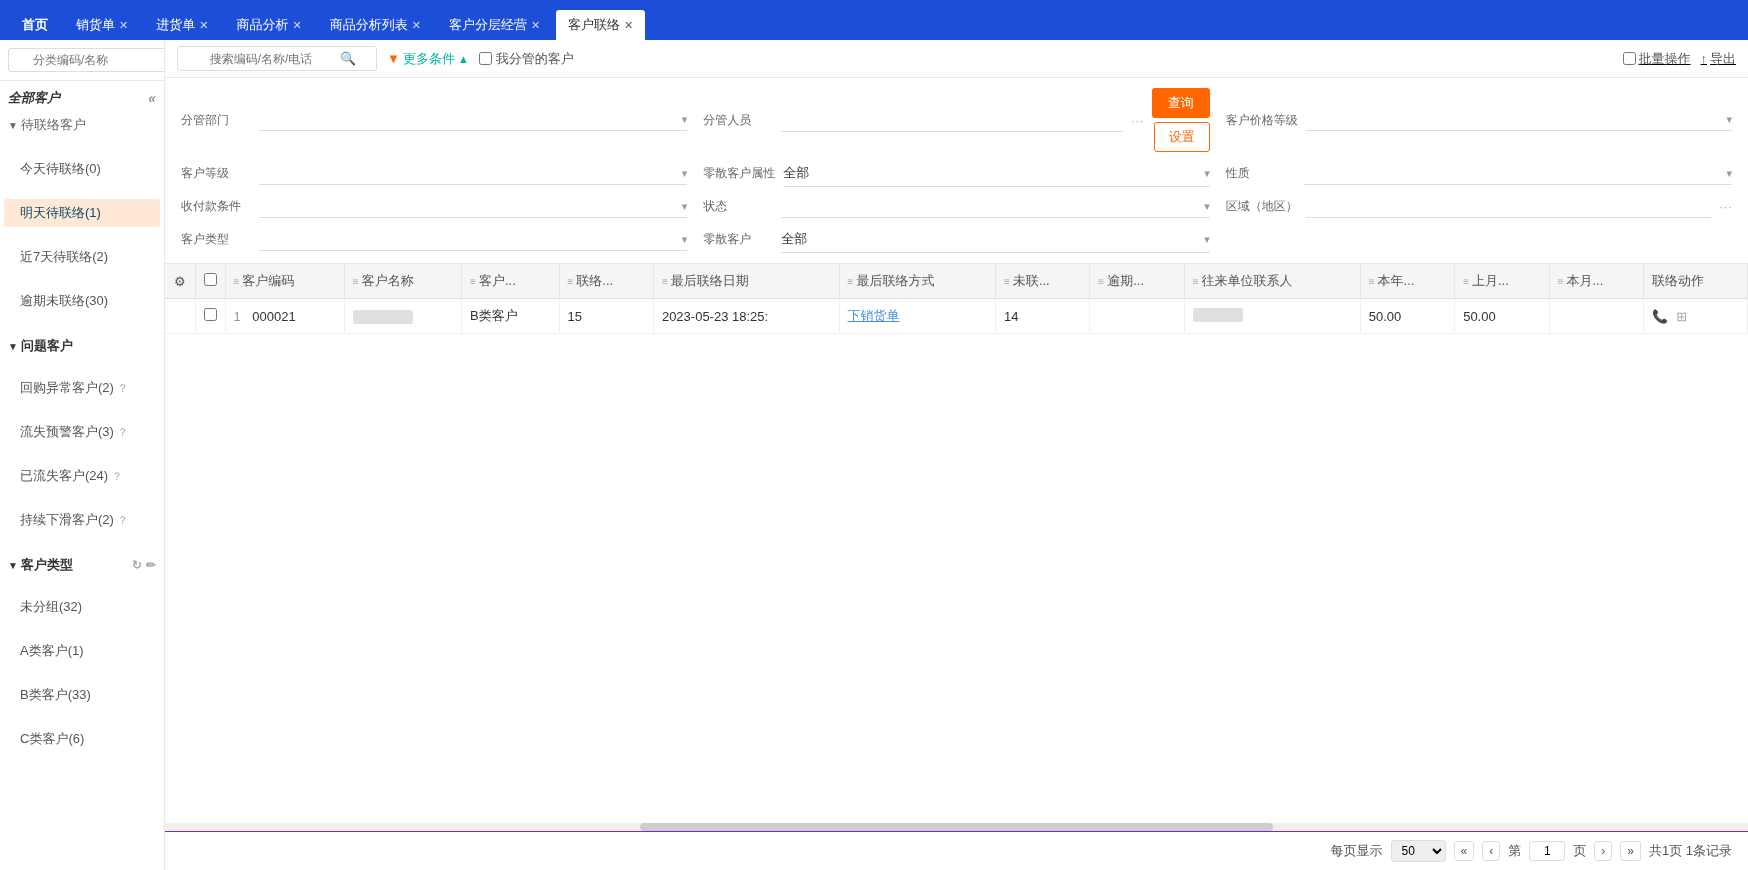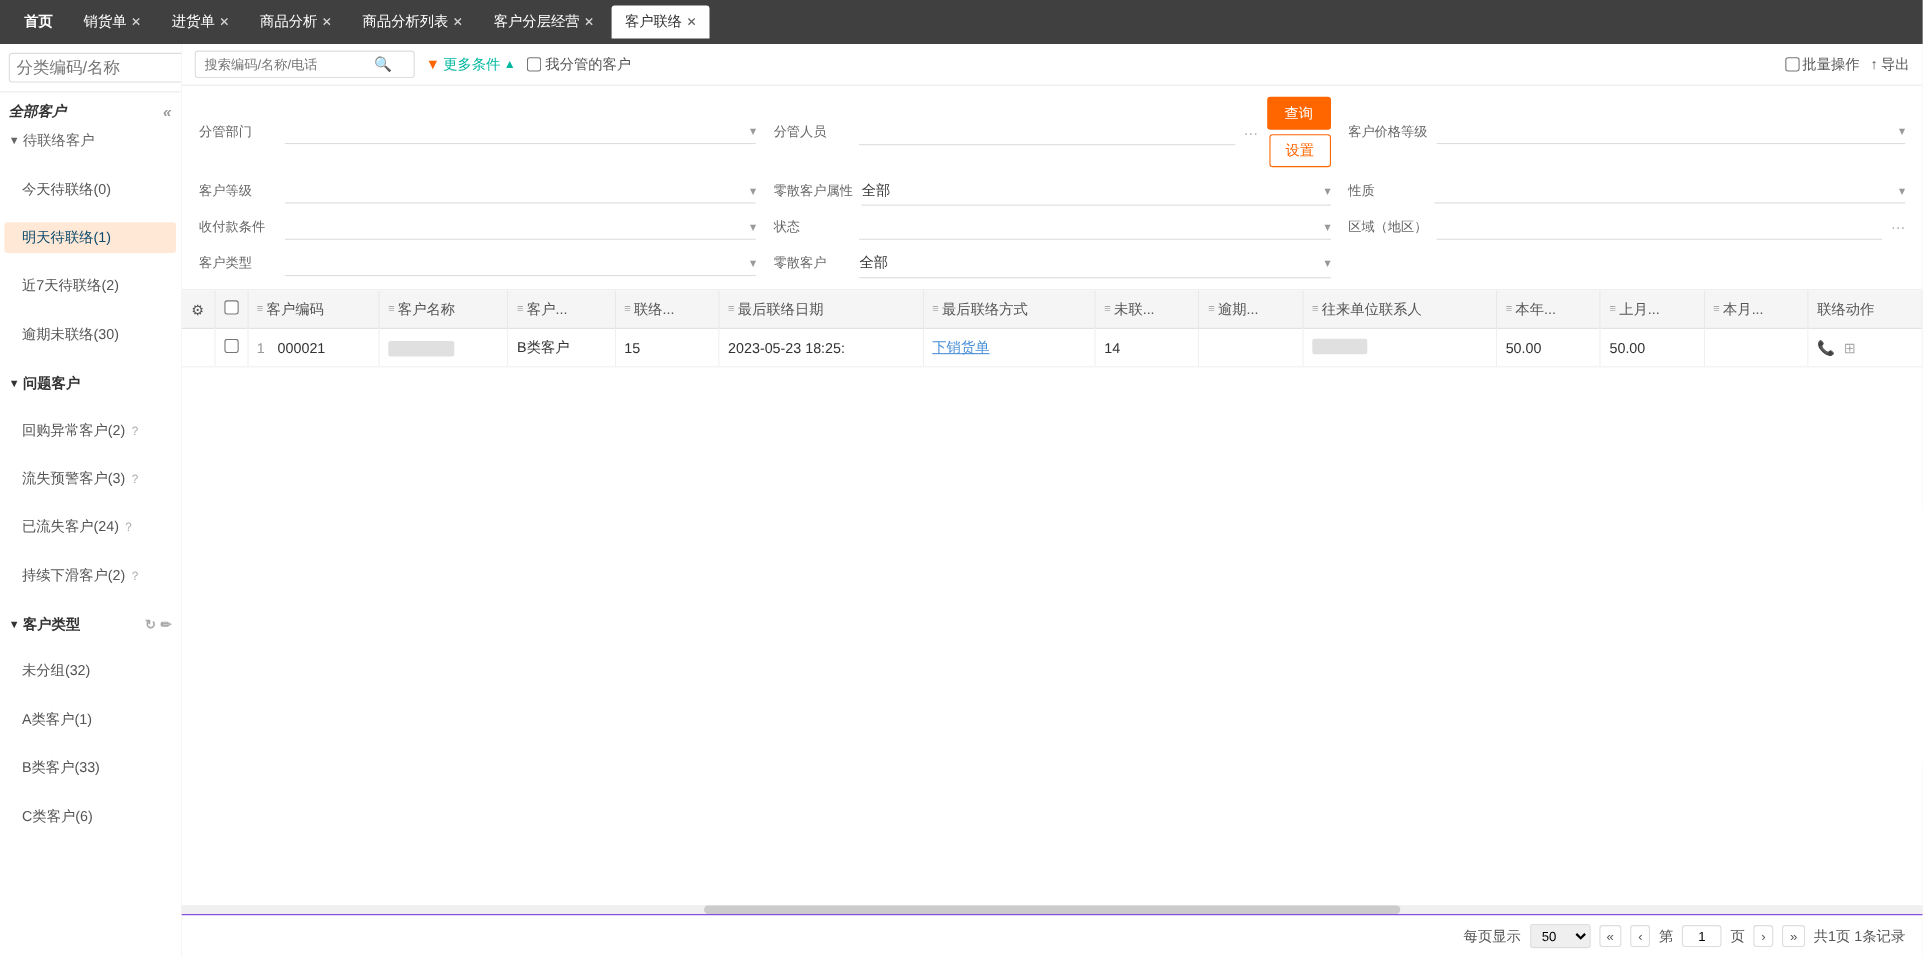--- a/index.html
+++ b/index.html
@@ -1,23 +1,23 @@
 <!DOCTYPE html>
 <html><head>
   <meta charset="utf-8">
   <style>
     * { box-sizing: border-box; margin: 0; padding: 0; font-family: "Microsoft YaHei", Arial, sans-serif; font-size: 13px; }
     body { background: #f5f5f5; overflow: hidden; width: 1748px; height: 870px; }
 
     
     .top-nav {
-      background: #404040;
+      background: #1d4ed8;
       height: 40px;
       display: flex;
-      align-items: center;
+      align-items: flex-end;
       padding: 0 10px;
       gap: 4px;
     }
     .nav-item {
       color: #fff;
       padding: 6px 12px;
       cursor: pointer;
       border-radius: 3px 3px 0 0;
       font-size: 13px;
       white-space: nowrap;
@@ -46,22 +46,22 @@
     .sidebar-search {
       display: flex;
       align-items: center;
       padding: 8px 8px;
       border-bottom: 1px solid #e8e8e8;
       gap: 4px;
     }
     .sidebar-search input {
       border: 1px solid #ddd;
       border-radius: 3px;
-      padding: 4px 6px;
-      font-size: 15px;
+      padding: 4px 24px;
+      font-size: 12px;
       flex: 1;
       outline: none;
     }
     .sidebar-section-header {
       display: flex;
       align-items: center;
       justify-content: space-between;
       padding: 8px 8px 4px;
       font-weight: bold;
       color: #333;
@@ -146,20 +146,21 @@
       gap: 4px;
       font-size: 12px;
       color: #555;
       cursor: pointer;
     }
     .filter-bar-right {
       margin-left: auto;
       display: flex;
       gap: 10px;
       align-items: flex-start;
+      text-decoration: underline;
     }
     .batch-op, .export-btn {
       display: flex;
       align-items: center;
       gap: 3px;
       font-size: 12px;
       color: #555;
       cursor: pointer;
     }
 
@@ -443,21 +444,21 @@
     </div>
     <div class="sidebar-item">
       <span>C类客户(6)</span>
     </div>
   </div>
 
   <div class="content-area">
 
     <div class="filter-bar">
       <div class="filter-search-wrap">
-        <input type="text" style="color: #6d28d9;" placeholder="搜索编码/名称/电话">
+        <input type="text" style="color: #6d28d9; text-align: center;" placeholder="搜索编码/名称/电话">
         <span style="color:#00b8a0;cursor:pointer;">🔍</span>
       </div>
       <div class="more-conditions">
         <span style="color:#f60;">▼</span>
         <span>更多条件</span>
         <span style="font-size:11px;">▲</span>
       </div>
       <div class="my-customers">
         <input type="checkbox" style="">
         <span>我分管的客户</span>

